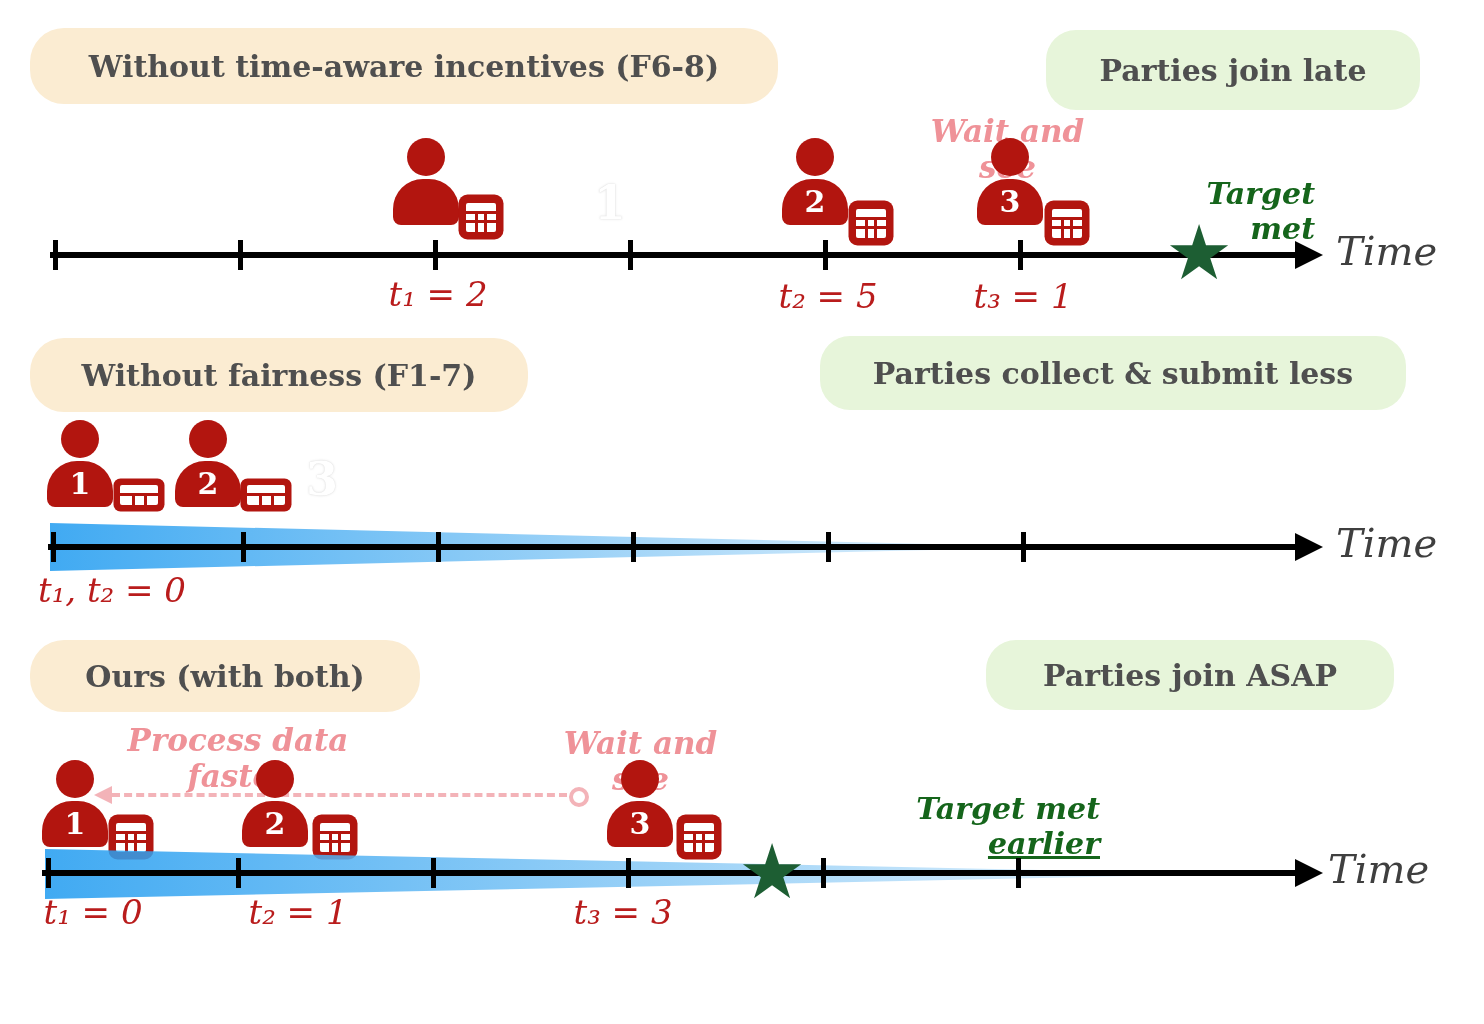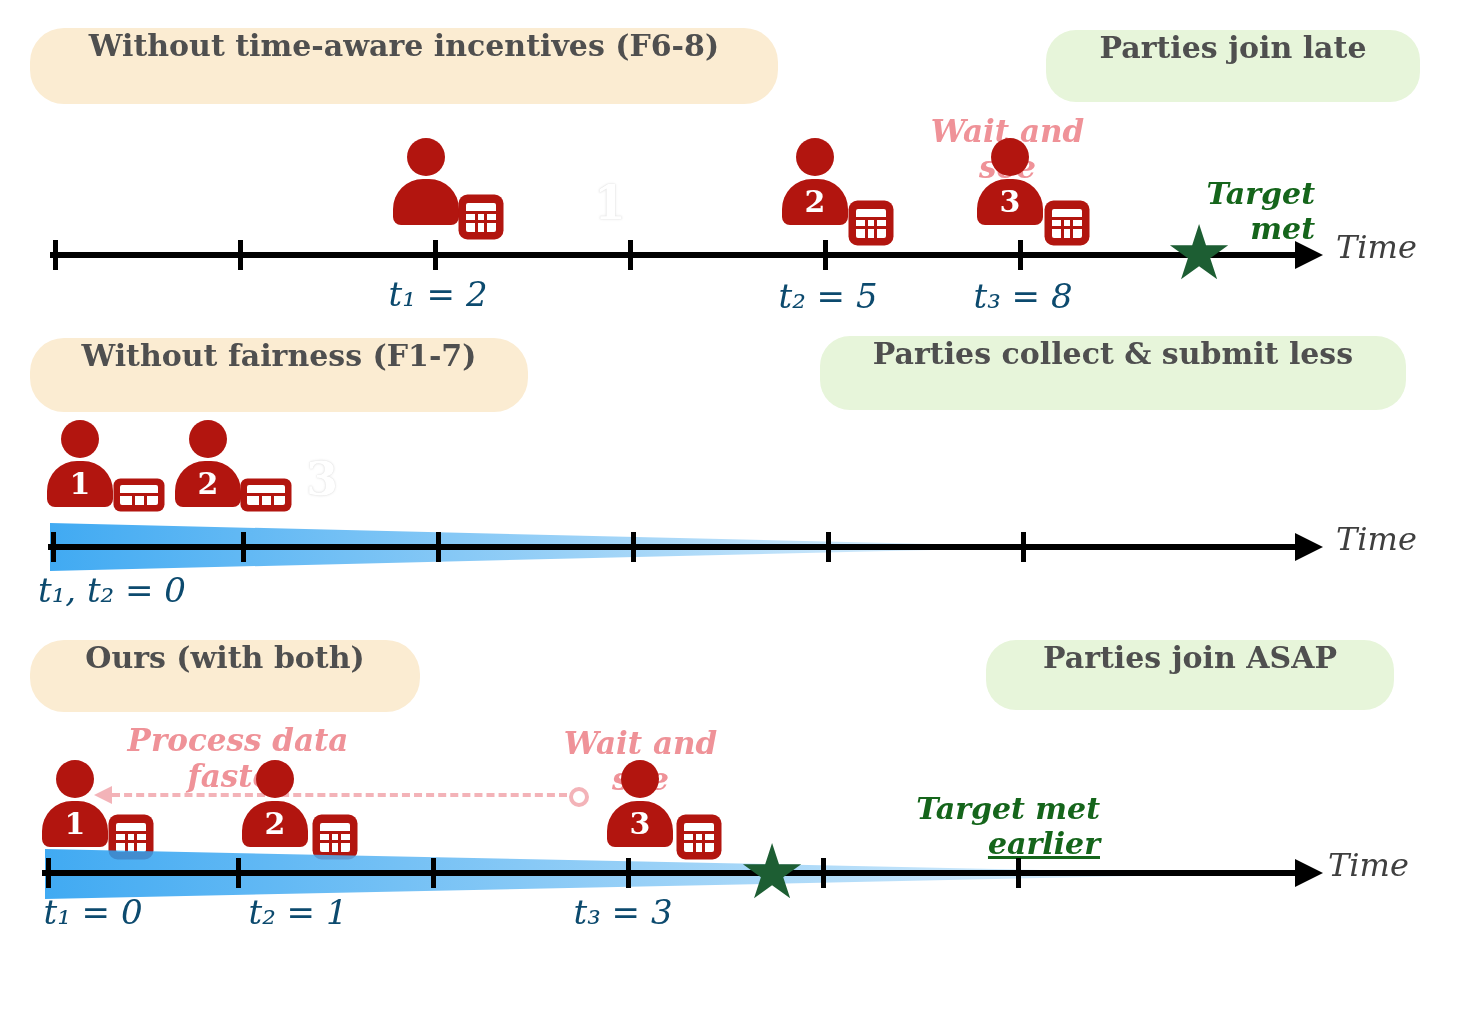--- a/index.html
+++ b/index.html
@@ -5,34 +5,34 @@
   :root{
     --red:#b2150f; --pink:#ef9298; --pink-light:#f3b3b8;
     --green-text:#15651b; --star-green:#1d5e33;
     --badge-left-bg:#fbecd2; --badge-right-bg:#e7f5da; --badge-text:#4f4f4f;
     --blue-start:#1f9bf0; --blue-mid:#8fccf6; --blue-end:#e8f4fd;
     --time-color:#3f3f3f;
   }
   html,body{margin:0;padding:0;background:#fff;}
   #figure{position:relative;width:1484px;height:1024px;background:#fff;overflow:hidden;
     font-family:"DejaVu Serif","Liberation Serif",serif;}
-  .badge{position:absolute;display:flex;align-items:flex-start;justify-content:center;
+  .badge{position:absolute;display:flex;align-items:center;justify-content:center;
     font-weight:bold;font-size:30px;color:var(--badge-text);text-align:center;}
   .badge.beige{background:var(--badge-left-bg);border-radius:34px;}
   .badge.green{background:var(--badge-right-bg);border-radius:30px;}
   .annot-pink{position:absolute;color:var(--pink);font-style:italic;font-weight:bold;
     font-size:31px;text-align:center;}
   .annot-green{position:absolute;color:var(--green-text);font-style:italic;font-weight:bold;
     font-size:30px;text-align:right;}
   .tl-line{position:absolute;height:6px;background:#000;}
   .tick{position:absolute;width:5px;height:30px;background:#000;}
   .arrowhead{position:absolute;width:0;height:0;border-top:14px solid transparent;
     border-bottom:14px solid transparent;border-left:28px solid #000;}
-  .time-label{position:absolute;font-style:italic;font-size:32px;color:var(--time-color);}
-  .tlabel{position:absolute;font-style:italic;font-size:34px;color:#0c4a6e;width:140px;text-align:center;}
+  .time-label{position:absolute;font-style:italic;font-size:40px;color:var(--time-color);}
+  .tlabel{position:absolute;font-style:italic;font-size:34px;color:#b91c1c;width:140px;text-align:center;}
   .person{position:absolute;width:66px;}
   .person .head{width:38px;height:38px;border-radius:50%;background:var(--red);margin:0 auto;}
   .person .pbody{width:66px;height:46px;background:var(--red);border-radius:30px 30px 8px 8px;
     margin-top:3px;color:#fff;font-weight:bold;font-size:30px;line-height:46px;text-align:center;}
   .table-icon{position:absolute;}
   .ghost-num{position:absolute;font-weight:bold;font-size:46px;color:#fff;
     text-shadow:0 0 3px #e2e2e2,0 0 1px #d0d0d0;}
   .wedge{position:absolute;opacity:.85;
     background:linear-gradient(90deg,var(--blue-start),var(--blue-mid) 55%,var(--blue-end));
     clip-path:polygon(0 0,100% 50%,0 100%);}
@@ -46,21 +46,21 @@
   .u{text-decoration:underline;}
 </style>
 </head>
 <body>
 
 <div id="figure">
 
   <div class="badge beige" style="left:30px;top:28px;width:748px;height:76px;">
     <span>Without time-aware incentives (F6-8)</span>
   </div>
-  <div class="badge green" style="left:1046px;top:30px;width:374px;height:72px;">
+  <div class="badge green" style="left:1046px;top:30px;width:374px;height:80px;">
     <span>Parties join late</span>
   </div>
 
   <div class="annot-pink" style="left:905px;top:113px;width:205px;">Wait and see</div>
 
   <div class="person" style="left:393px;top:138px;">
     <div class="head"></div>
     <div class="pbody"></div>
   </div>
   <svg class="table-icon" style="left:458px;top:194px;" width="46" height="46" viewBox="0 0 46 46">
@@ -107,21 +107,21 @@
   <div class="tick" style="left:238px;top:240px;"></div>
   <div class="tick" style="left:433px;top:240px;"></div>
   <div class="tick" style="left:628px;top:240px;"></div>
   <div class="tick" style="left:823px;top:240px;"></div>
   <div class="tick" style="left:1018px;top:240px;"></div>
   <div class="star" style="left:1199px;top:255px;">★</div>
   <div class="time-label" style="left:1336px;top:228px;">Time</div>
 
   <div class="tlabel" style="left:368px;top:274px;">t₁ = 2</div>
   <div class="tlabel" style="left:758px;top:276px;">t₂ = 5</div>
-  <div class="tlabel" style="left:953px;top:276px;">t₃ = 8</div>
+  <div class="tlabel" style="left:953px;top:276px;">t₃ = 1</div>
 
   <div class="badge beige" style="left:30px;top:338px;width:498px;height:74px;">
     <span>Without fairness (F1-7)</span>
   </div>
   <div class="badge green" style="left:820px;top:336px;width:586px;height:74px;">
     <span>Parties collect &amp; submit less</span>
   </div>
 
   <div class="person" style="left:47px;top:420px;">
     <div class="head"></div>

